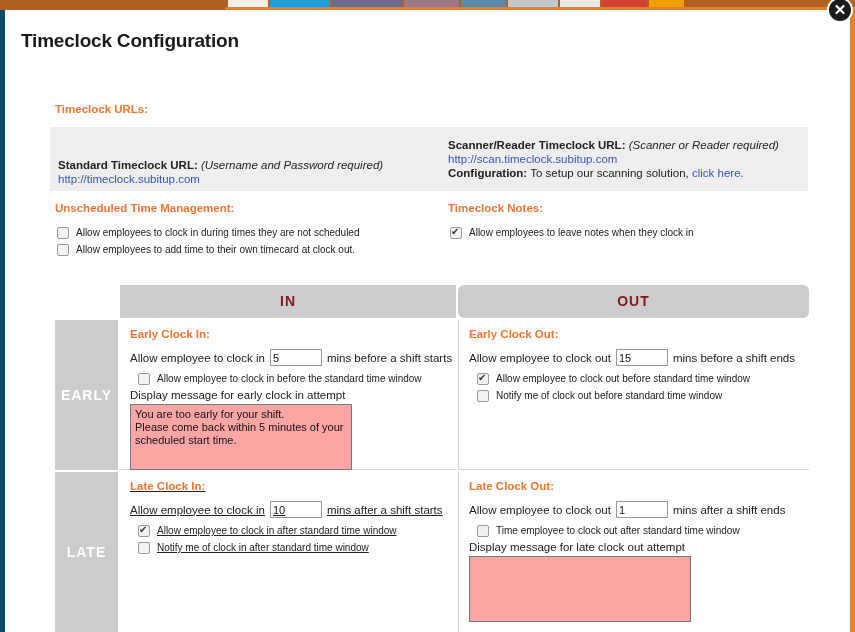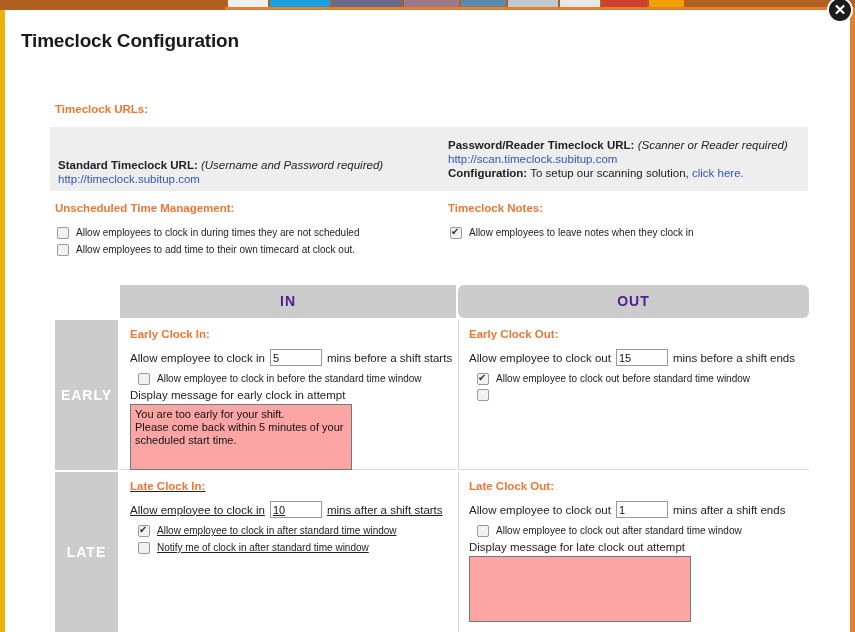--- a/index.html
+++ b/index.html
@@ -53,21 +53,21 @@
     z-index: 50;
   }
 
   
   #page {
     position: absolute;
     left: 0; top: 10px;
     width: 855px;
     height: 622px;
     background: #ffffff;
-    border-left: 5px solid #eab308;
+    border-left: 5px solid #0c4a6e;
     border-right: 5px solid #e08030;
     box-sizing: border-box;
   }
 
   #page-title {
     position: absolute;
     left: 16px; top: 20px;
     font-size: 19px;
     font-weight: bold;
     color: #1a1a1a;
@@ -133,21 +133,21 @@
     line-height: 14px;
   }
 
   
   #matrix { position: absolute; left: 50px; top: 275px; }
 
   #hdr-in, #hdr-out {
     position: absolute;
     top: 0; height: 33px;
     background: #cccccc;
-    color: #4c1d95;
+    color: #7f1d1d;
     font-weight: bold;
     font-size: 14px;
     letter-spacing: 1px;
     text-align: center;
     line-height: 33px;
   }
   #hdr-in  { left: 65px;  width: 336px; }
   #hdr-out { left: 403px; width: 351px; border-radius: 6px; }
 
   .rowlabel {
@@ -243,21 +243,21 @@
         <span class="url-bold">Standard Timeclock URL:</span>
         <span class="url-ital">(Username and Password required)</span>
       </div>
       <div class="url-line">
         <a class="url-link" href="#">http://timeclock.subitup.com</a>
       </div>
     </div>
 
     <div id="url-col-right">
       <div class="url-line">
-        <span class="url-bold">Password/Reader Timeclock URL:</span>
+        <span class="url-bold">Scanner/Reader Timeclock URL:</span>
         <span class="url-ital">(Scanner or Reader required)</span>
       </div>
       <div class="url-line">
         <a class="url-link" href="#">http://scan.timeclock.subitup.com</a>
       </div>
       <div class="url-line">
         <span class="url-bold">Configuration:</span>
         <span>To setup our scanning solution,</span>
         <a class="url-link" href="#">click here.</a>
       </div>
@@ -317,20 +317,21 @@
           <span>Allow employee to clock out</span>
           <input class="mins-input" type="text" value="15" style="">
           <span>mins before a shift ends</span>
         </div>
         <div class="cb-row">
           <span class="cb checked cb-indent"></span>
           <span>Allow employee to clock out before standard time window</span>
         </div>
         <div class="cb-row">
           <span class="cb cb-indent"></span>
+          <span>Notify me of clock out before standard time window</span>
         </div>
       </div>
     </div>
 
     <div id="cell-late-in" class="cell">
       <div class="cell-inner">
         <div class="section-label cell-head">Late Clock In:</div>
         <div class="inline-row">
           <span>Allow employee to clock in</span>
           <input class="mins-input" type="text" value="10" style="">
@@ -350,21 +351,21 @@
     <div id="cell-late-out" class="cell">
       <div class="cell-inner">
         <div class="section-label cell-head">Late Clock Out:</div>
         <div class="inline-row">
           <span>Allow employee to clock out</span>
           <input class="mins-input" type="text" value="1" style="">
           <span>mins after a shift ends</span>
         </div>
         <div class="cb-row">
           <span class="cb cb-indent"></span>
-          <span>Allow employee to clock out after standard time window</span>
+          <span>Time employee to clock out after standard time window</span>
         </div>
         <div class="ta-label">Display message for late clock out attempt</div>
         <textarea id="late-out-message" class="msg-area" style=""></textarea>
       </div>
     </div>
 
   </div>
 </div>
 
 </body></html>

